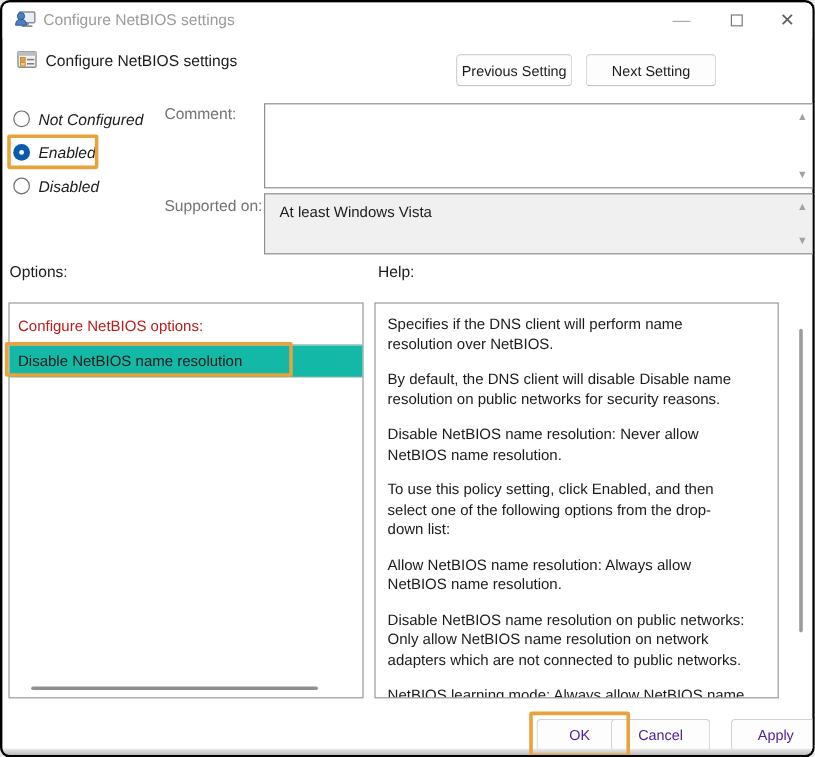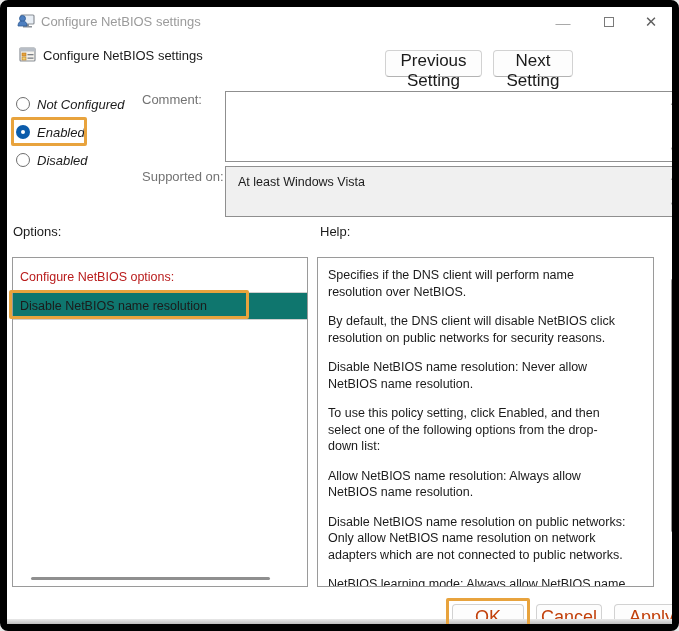--- a/index.html
+++ b/index.html
@@ -1,75 +1,75 @@
 <!DOCTYPE html>
 <html><head>
 <meta charset="utf-8">
 <style>
   * { margin:0; padding:0; box-sizing:border-box; }
   html,body { width:679px; height:631px; }
   body { font-family:"Liberation Sans", sans-serif; background:#e8e8e8; }
   .window {
     position:relative; width:679px; height:631px; background:#ffffff;
-    border:7px solid #000000; border-radius:8px; overflow:hidden;
+    border:2px solid #000000; border-radius:8px; overflow:hidden;
   }
   .window::after { 
     content:""; position:absolute; left:0; right:0; bottom:0; height:5px;
     background:linear-gradient(#e9e9e9,#bdbdbd); pointer-events:none;
   }
   
   .titlebar { position:absolute; left:0; top:0; width:100%; height:30px; background:#ffffff; }
   .titlebar .app-icon { position:absolute; left:10px; top:6px; width:18px; height:18px; }
   .titlebar .title { position:absolute; left:34px; top:7px; font-size:13px; color:#9b9b9b; white-space:nowrap; }
   .win-btn { position:absolute; top:0; width:34px; height:30px; display:flex; align-items:center; justify-content:center;
              font-size:14px; color:#5f5f5f; background:transparent; border:none; cursor:default; }
   .win-btn.min { right:92px; color:#a9a9a9; font-size:15px; }
   .win-btn.max { right:46px; }
   .win-btn.max .box { width:10px; height:10px; border:1px solid #7a7a7a; display:block; }
   .win-btn.close { right:4px; font-size:15px; }
   
   .policy-icon { position:absolute; left:12px; top:39px; width:17px; height:17px; }
   .policy-name { position:absolute; left:36px; top:41px; font-size:13px; color:#1b1b1b; }
   .nav-btn { position:absolute; top:43px; height:27px; background:#fdfdfd; border:1px solid #d2d2d2;
-             border-bottom-color:#b3b3b3; border-radius:4px; font-size:17px; color:#1b1b1b;
+             border-bottom-color:#b3b3b3; border-radius:4px; font-size:12px; color:#1b1b1b;
              font-family:"Liberation Sans", sans-serif; }
   .nav-btn.prev { left:378px; width:97px; }
-  .nav-btn.next { left:486px; width:80px; }
+  .nav-btn.next { left:486px; width:109px; }
   
   .radio-row { position:absolute; left:9px; display:flex; align-items:center; gap:7px; height:16px;font-style:italic; }
   .radio-row .dot { width:14px; height:14px; border-radius:50%; border:1px solid #6e6e6e; background:#fff; flex:0 0 auto; position:relative; }
   .radio-row.selected .dot { border:none; background:#0b5cab; }
   .radio-row.selected .dot::after { content:""; position:absolute; left:5px; top:5px; width:4px; height:4px; border-radius:50%; background:#ffffff; }
   .radio-row .rlabel { font-size:13px; color:#1b1b1b; white-space:nowrap; }
   .annot { position:absolute; border:3px solid #e8a33d; border-radius:2px; pointer-events:none; z-index:9; }
   
   .field-label { position:absolute; font-size:13px; color:#737373; }
   .comment-box { position:absolute; left:218px; top:84px; width:459px; height:71px; background:#ffffff; border:1px solid #8f8f8f; }
   .supported-box { position:absolute; left:218px; top:159px; width:459px; height:51px; background:#f0f0f0; border:1px solid #8f8f8f; font-size:12.5px; color:#1b1b1b; padding:8px 12px; }
   .scroll-arrow { position:absolute; right:5px; font-size:9px; color:#a3a3a3; line-height:9px; }
   .scroll-arrow.up { top:6px; } .scroll-arrow.down { bottom:6px; }
   
   .section-label { position:absolute; top:217px; font-size:13px; color:#1b1b1b; }
   .options-box { position:absolute; left:5px; top:250px; width:296px; height:330px; background:#ffffff; border:1px solid #9a9a9a; }
   .options-title { position:absolute; left:7px; top:12px; font-size:12.5px; color:#b91c1c; }
-  .dropdown-row { position:absolute; left:0; top:34px; width:100%; height:28px; background:#0f766e;
+  .dropdown-row { position:absolute; left:0; top:34px; width:100%; height:28px; background:#14b8a6;
                   border-top:1px solid #cfcfcf; border-bottom:1px solid #cfcfcf; display:flex; align-items:center; }
   .dropdown-row .sel { font-size:12.5px; color:#1b1b1b; padding-left:7px; white-space:nowrap; }
   .hscroll-thumb { position:absolute; left:18px; bottom:6px; width:239px; height:3px; background:#8f8f8f; border-radius:2px; }
   
   .help-box { position:absolute; left:310px; top:250px; width:337px; height:330px; background:#ffffff; border:1px solid #9a9a9a;
               padding:9px 10px; overflow:hidden; }
   .help-box p { font-size:12.5px; line-height:16.5px; color:#1b1b1b; margin:0 16px 13px 0; }
   .vscroll-thumb { position:absolute; left:664px; top:272px; width:3px; height:253px; background:#9b9b9b; border-radius:2px; }
   
   .footer-btn { position:absolute; top:597px; height:27px; background:#fdfdfd; border:1px solid #d2d2d2;
-                border-bottom-color:#b3b3b3; border-radius:4px; font-size:18px; color:#c2410c;
+                border-bottom-color:#b3b3b3; border-radius:4px; font-size:12px; color:#4c1d95;
                 font-family:"Liberation Sans", sans-serif; }
   .footer-btn.ok { left:445px; width:72px; }
-  .footer-btn.cancel { left:529px; width:66px; }
+  .footer-btn.cancel { left:507px; width:83px; }
   .footer-btn.apply { left:607px; width:75px; }
 </style>
 </head>
 <body>
 
 <div class="window">
 
   <div class="titlebar">
     <span class="app-icon">
       <svg viewBox="0 0 18 18" width="18" height="18">
@@ -137,21 +137,21 @@
     <div class="dropdown-row">
       <span class="sel">Disable NetBIOS name resolution</span>
     </div>
     <div class="hscroll-thumb"></div>
   </div>
   <div class="annot" style="left:2px; top:283px; width:240px; height:29px;"></div>
 
   <span class="section-label" style="left:313px;">Help:</span>
   <div class="help-box">
     <p>Specifies if the DNS client will perform name resolution over NetBIOS.</p>
-    <p>By default, the DNS client will disable NetBIOS click resolution on public networks for security reasons.</p>
+    <p>By default, the DNS client will disable Disable name resolution on public networks for security reasons.</p>
     <p>Disable NetBIOS name resolution: Never allow NetBIOS name resolution.</p>
     <p>To use this policy setting, click Enabled, and then select one of the following options from the drop-down list:</p>
     <p>Allow NetBIOS name resolution: Always allow NetBIOS name resolution.</p>
     <p>Disable NetBIOS name resolution on public networks: Only allow NetBIOS name resolution on network adapters which are not connected to public networks.</p>
     <p>NetBIOS learning mode: Always allow NetBIOS name resolution and use it as a fallback after mDNS/LLMNR queries fail.</p>
   </div>
   <div class="vscroll-thumb"></div>
 
   <button class="footer-btn ok">OK</button>
   <button class="footer-btn cancel">Cancel</button>

